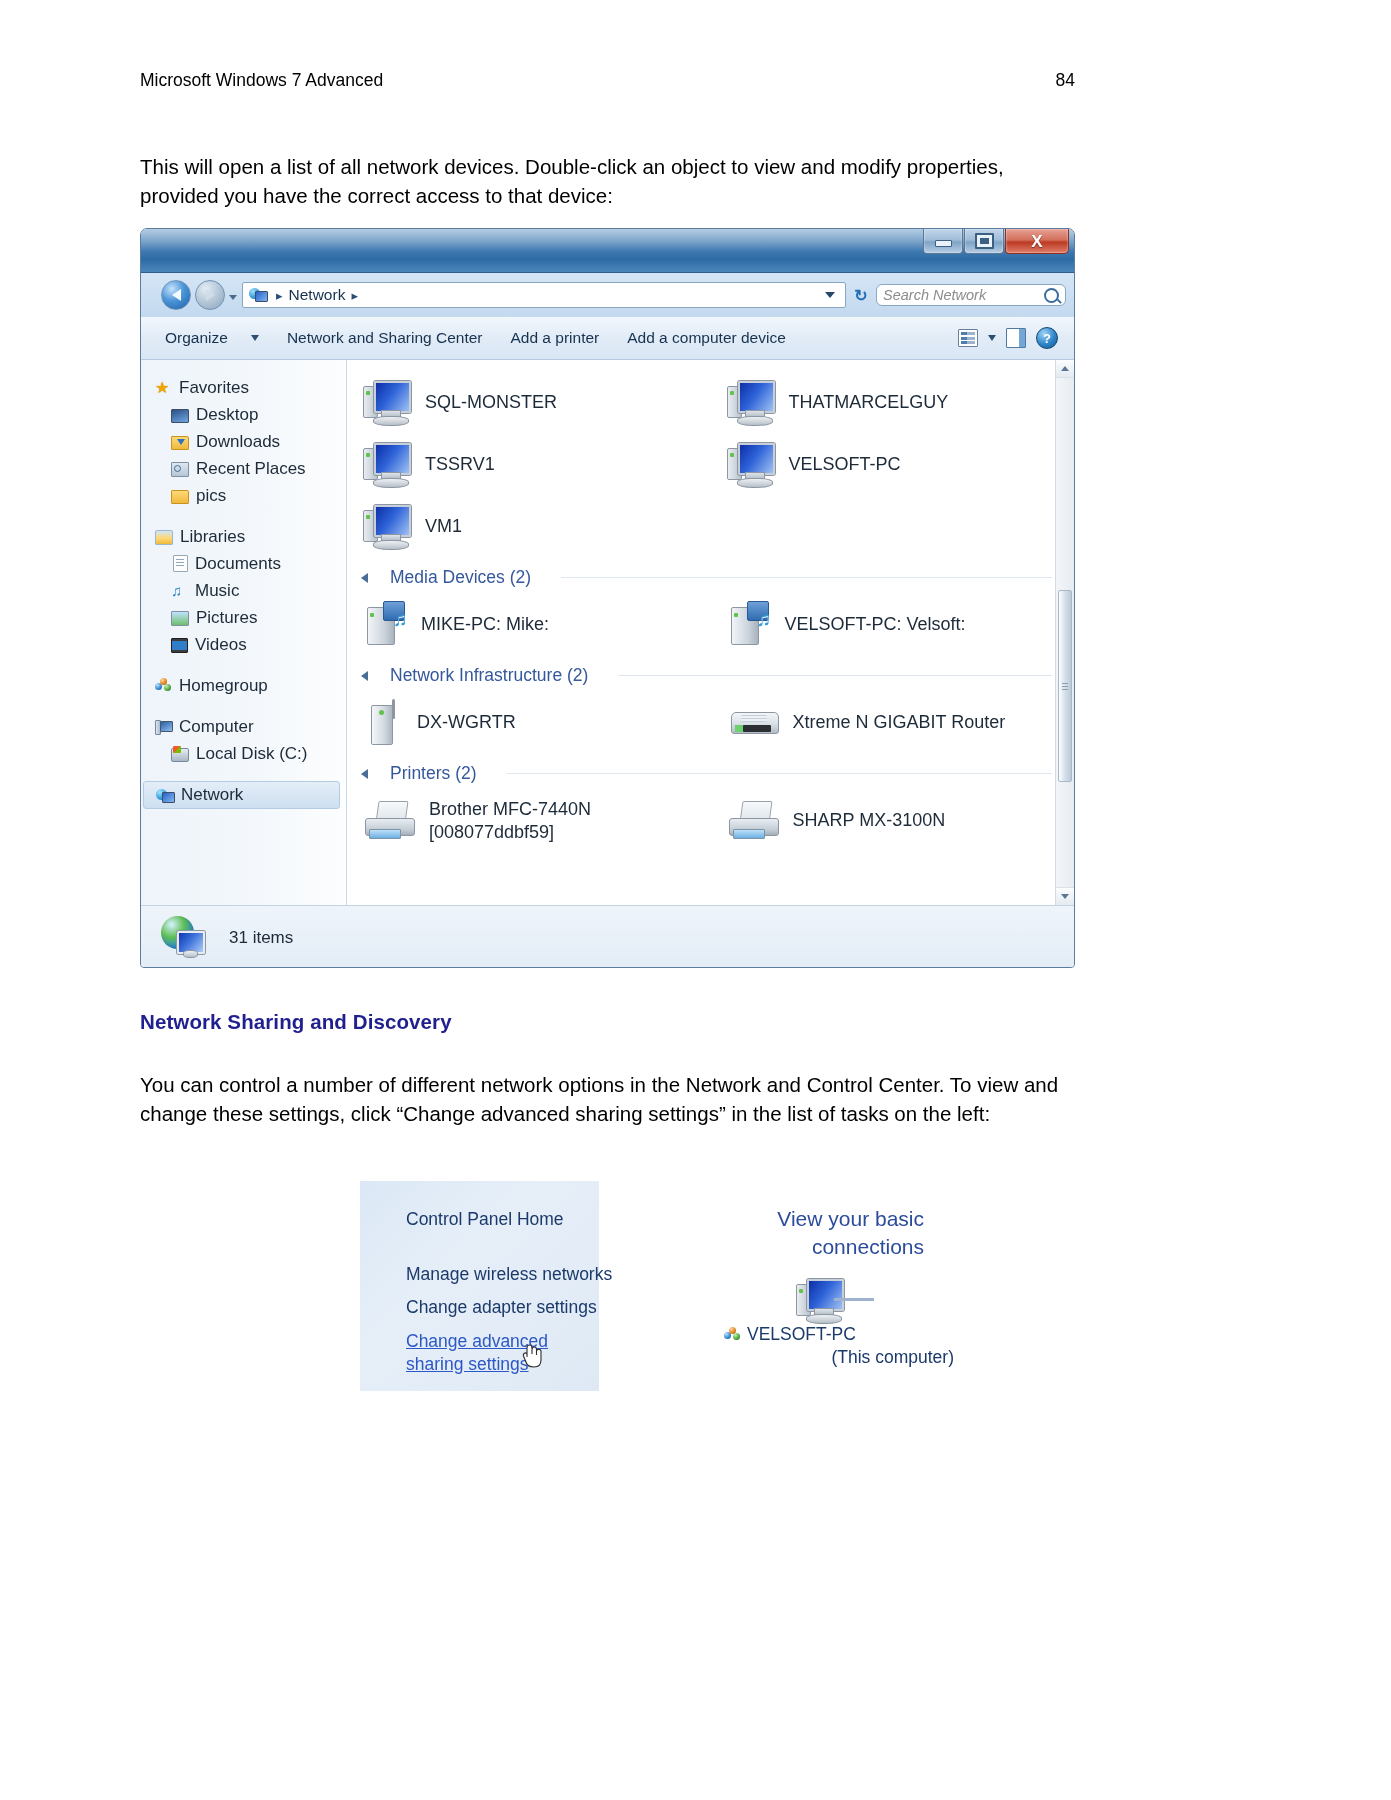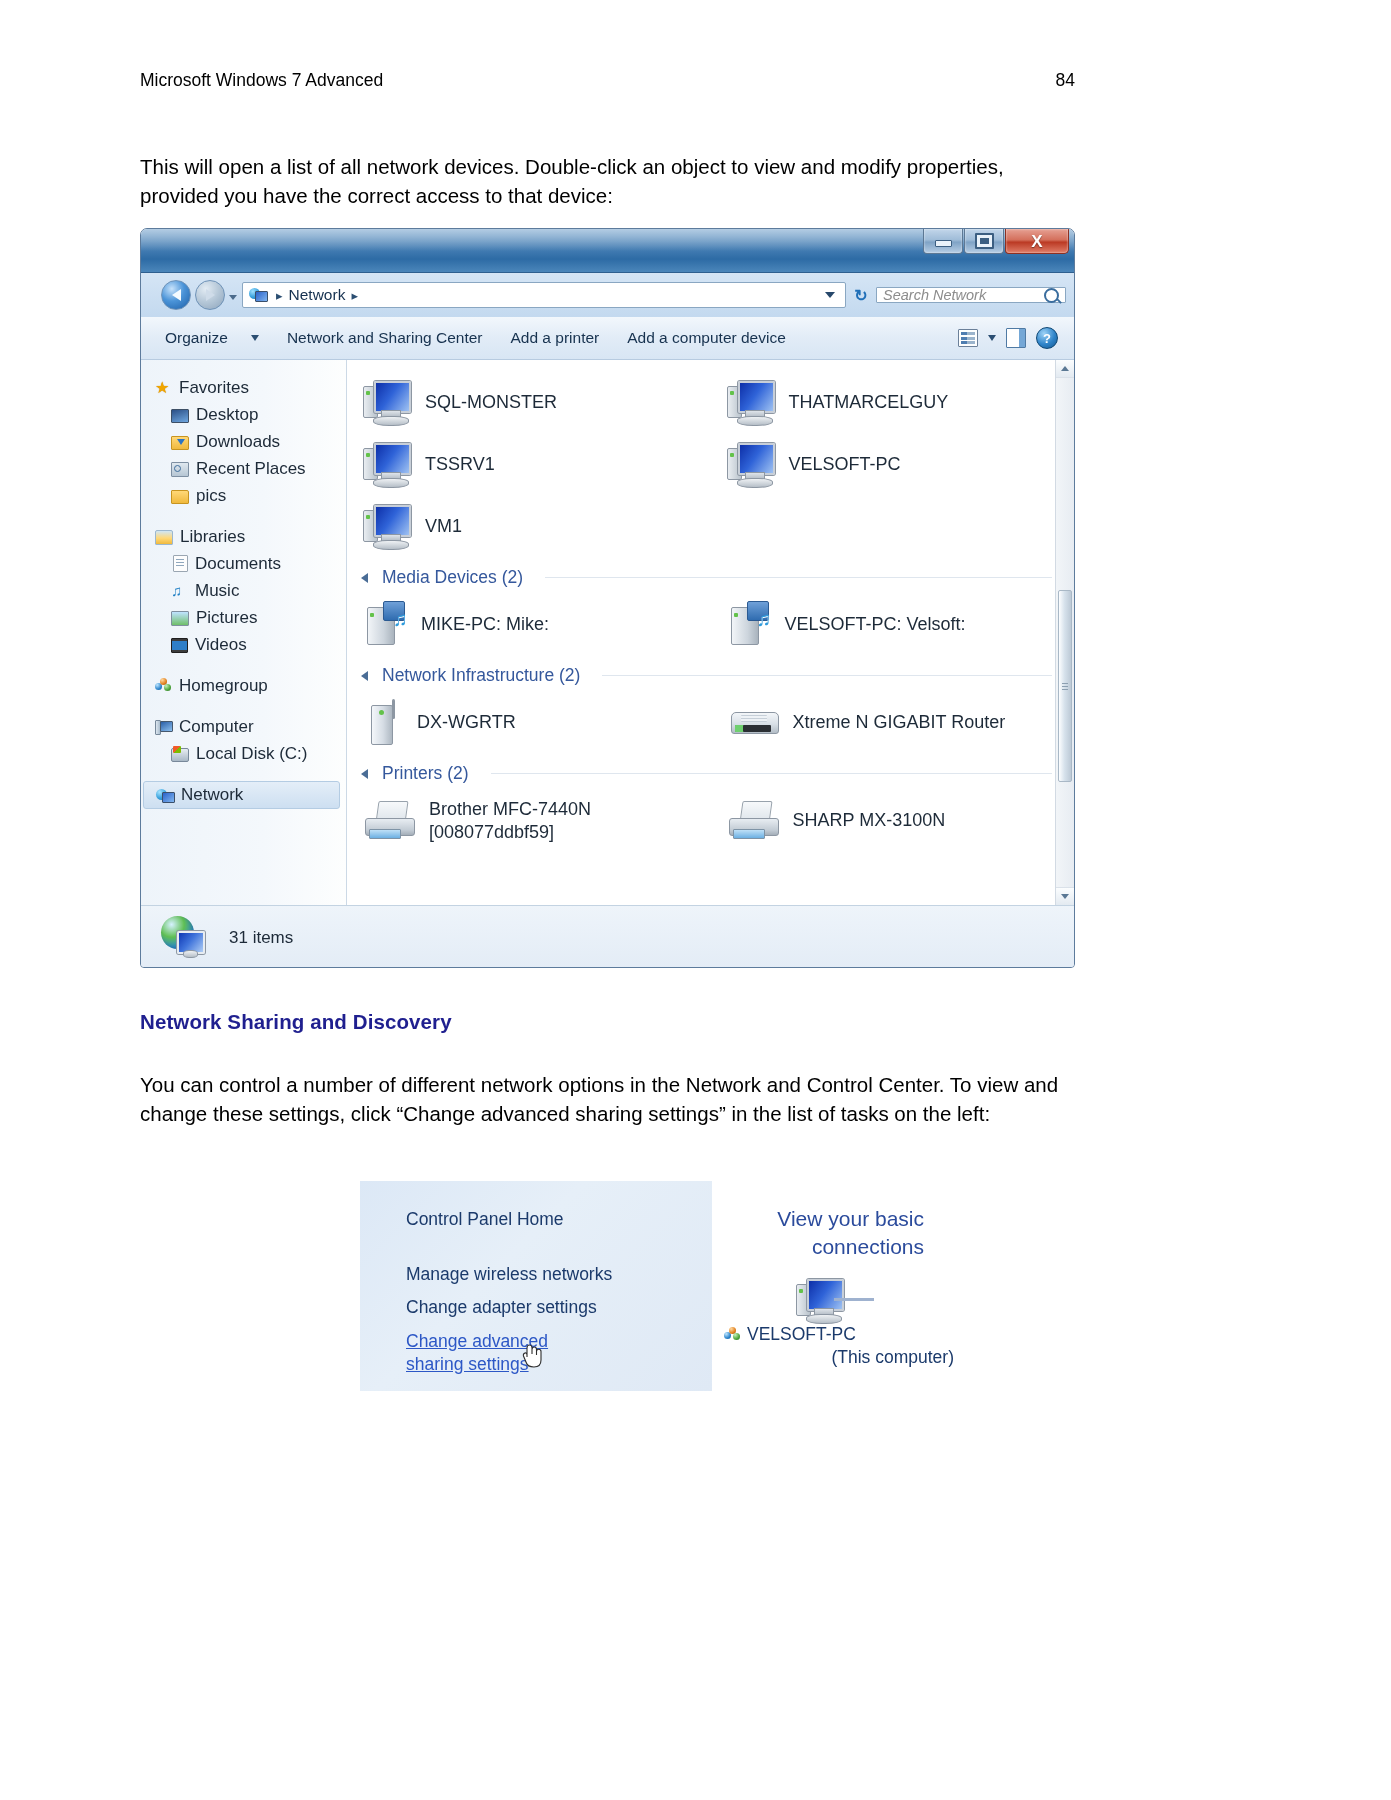--- a/index.html
+++ b/index.html
@@ -237,25 +237,25 @@
     width: 22px; height: 22px;
     flex: 0 0 auto;
     margin: 0 4px;
     display:flex; align-items:center; justify-content:center;
     color: #1f6fb8;
     font-size: 16px;
     font-weight: bold;
   }
   .search-field {
     width: 190px;
-    height: 16px;
+    height: 22px;
     flex: 0 0 auto;
     background: #ffffff;
     border: 1px solid #8aa7c2;
-    border-radius: 1px;
+    border-radius: 6px;
     display: flex;
     align-items: center;
     padding: 0 6px;
     box-sizing: border-box;
   }
   .search-ph {
     font-size: 14.5px;
     font-style: italic;
     color: #8c8c8c;
     flex: 1 1 auto;
@@ -517,21 +517,21 @@
     overflow: hidden;
   }
   .item-grid {
     position: relative;
     padding: 12px 0 0 0;
   }
   .grp-row {
     display: flex;
     align-items: center;
     padding: 9px 22px 6px 14px;
-    gap: 14px;
+    gap: 22px;
   }
   .grp-tri {
     width: 0; height: 0;
     border-top: 5px solid transparent;
     border-bottom: 5px solid transparent;
     border-right: 7px solid #4a6d96;
   }
   .grp-label {
     font-size: 17.5px;
     color: #35589c;
@@ -761,21 +761,21 @@
     border: 1px solid #8d97a3;
     border-radius: 40%;
   }
   .status-text { font-size: 17px; color: #1d2a38; }
 
   
   .cp-snippet {
     position: absolute;
     left: 360px;
     top: 1181px;
-    width: 352px;
+    width: 239px;
     height: 210px;
     background: linear-gradient(135deg, #dce8f6 0%, #e6eff8 40%, #dfe9f5 100%);
   }
   .cp-list {
     position: absolute;
     left: 46px;
     top: 28px;
     width: 240px;
     color: #1b3a6b;
     font-size: 17.5px;

